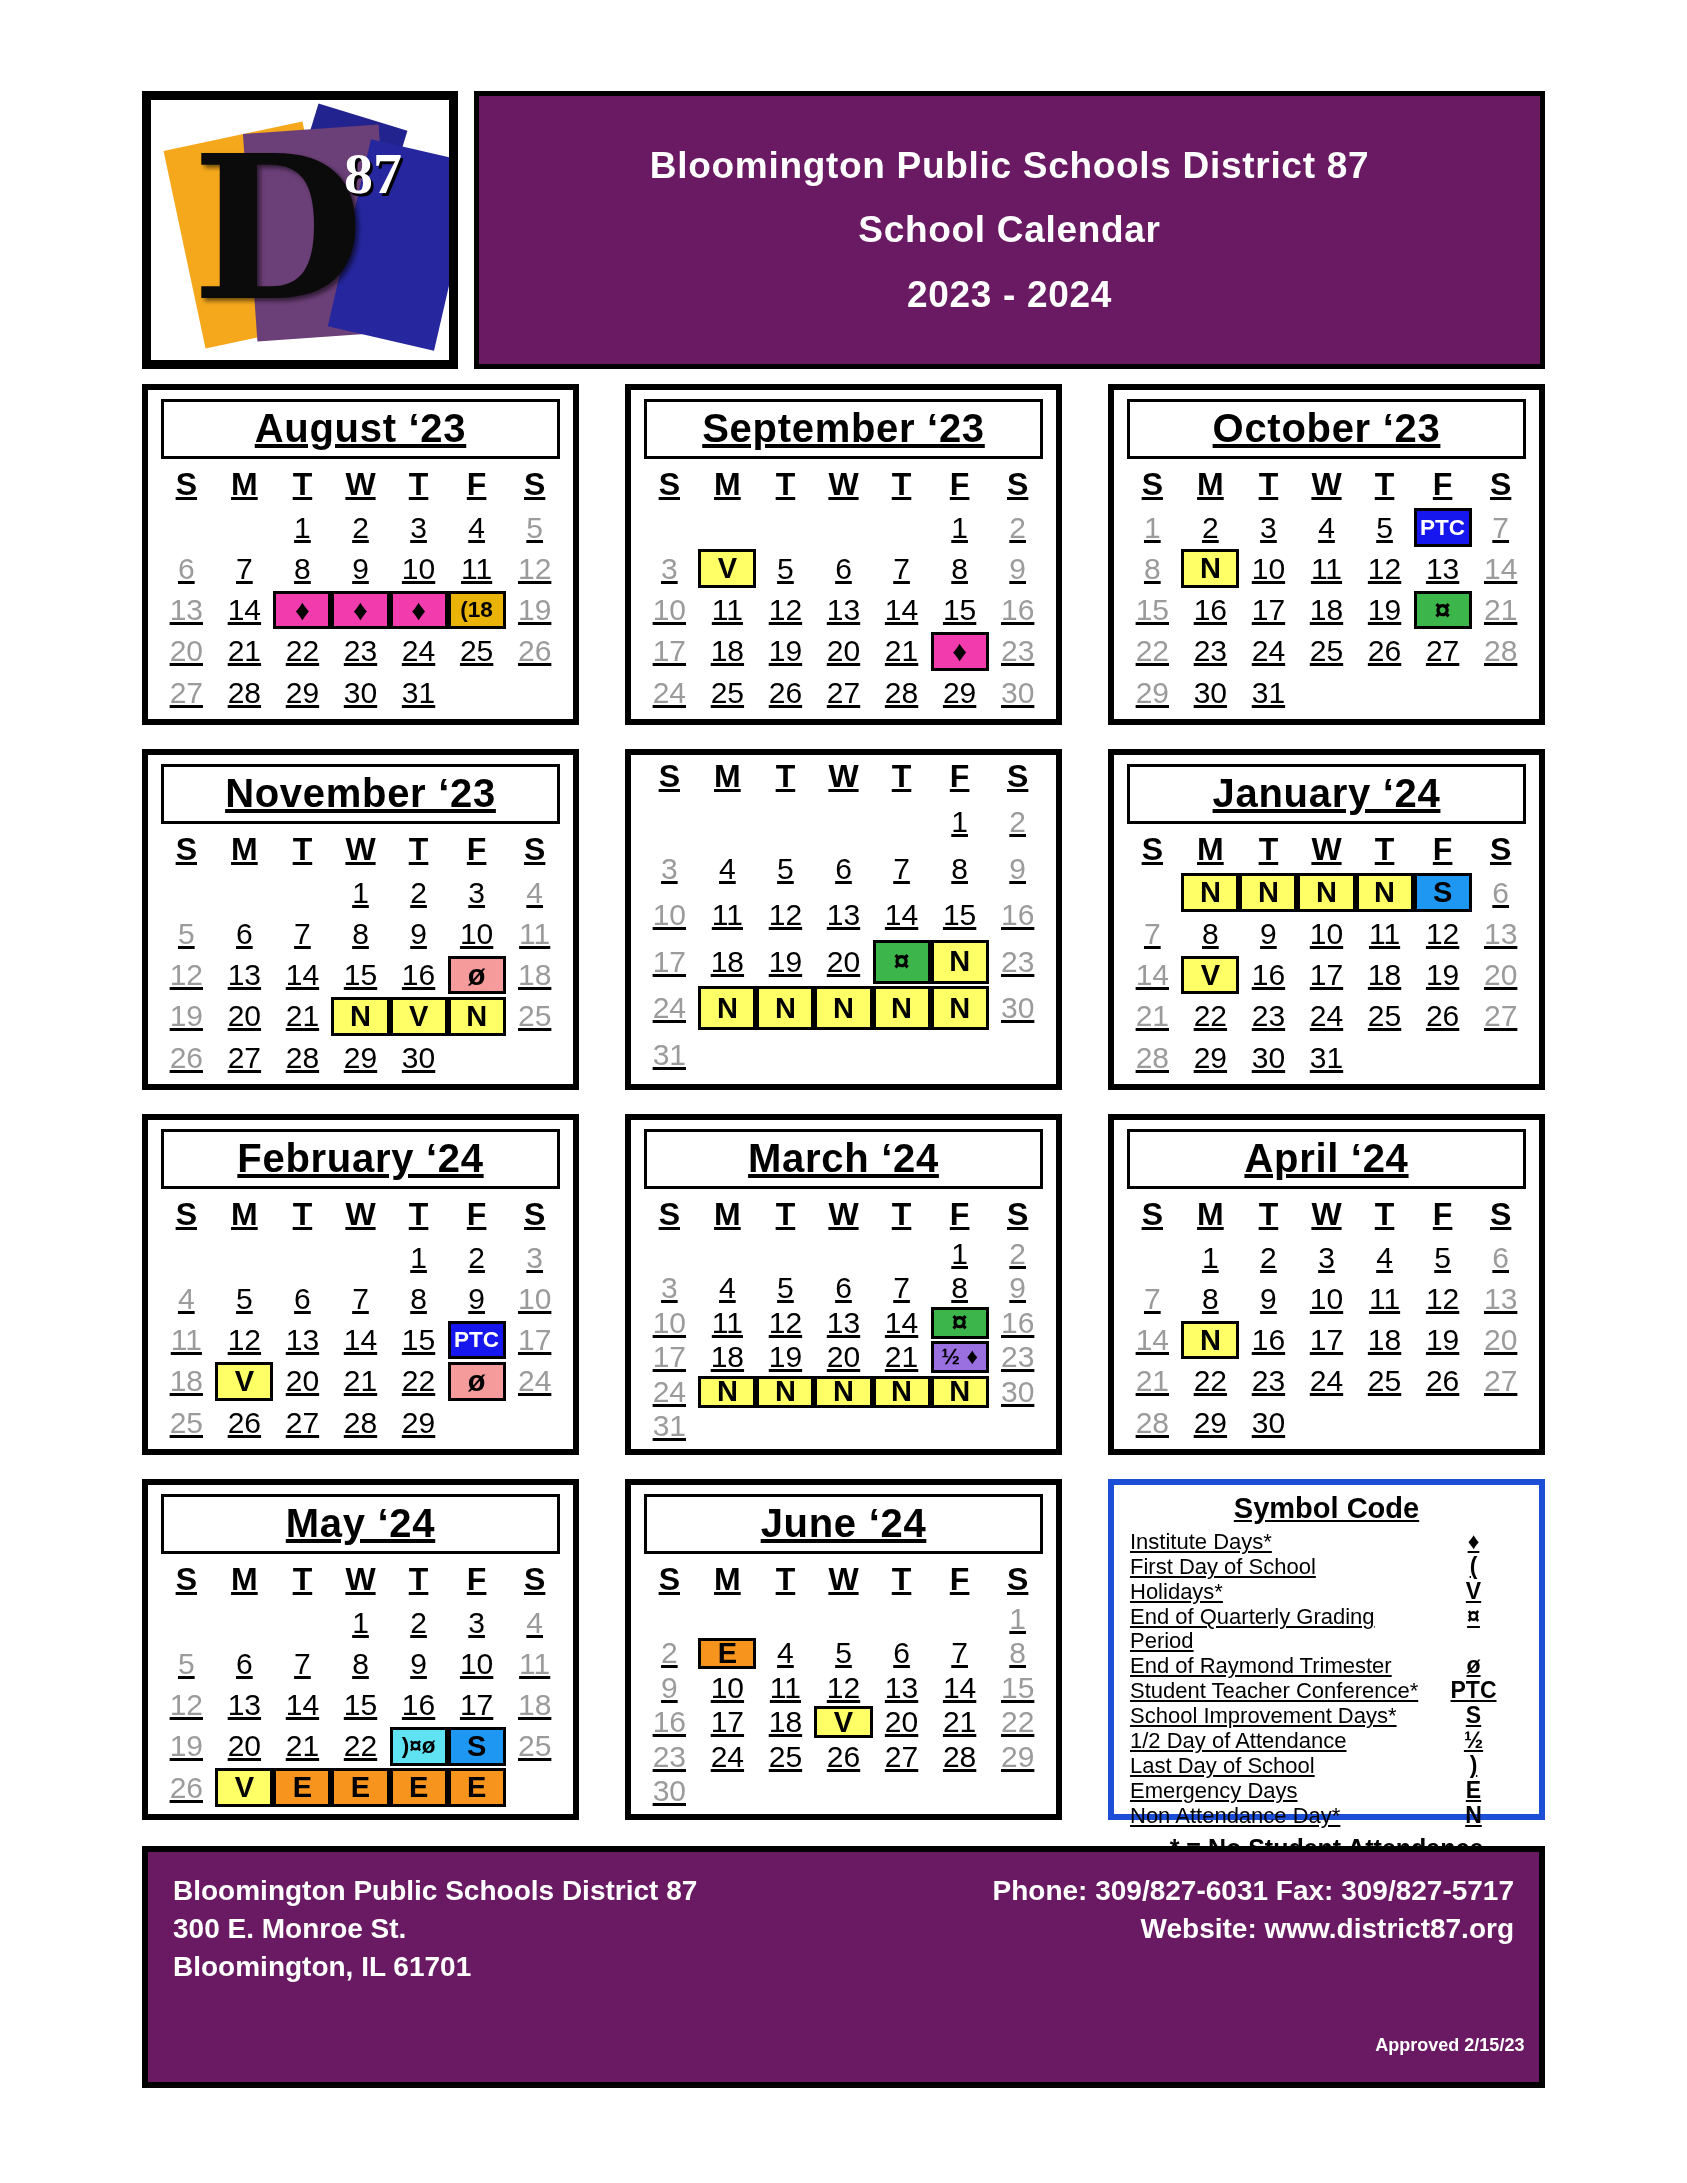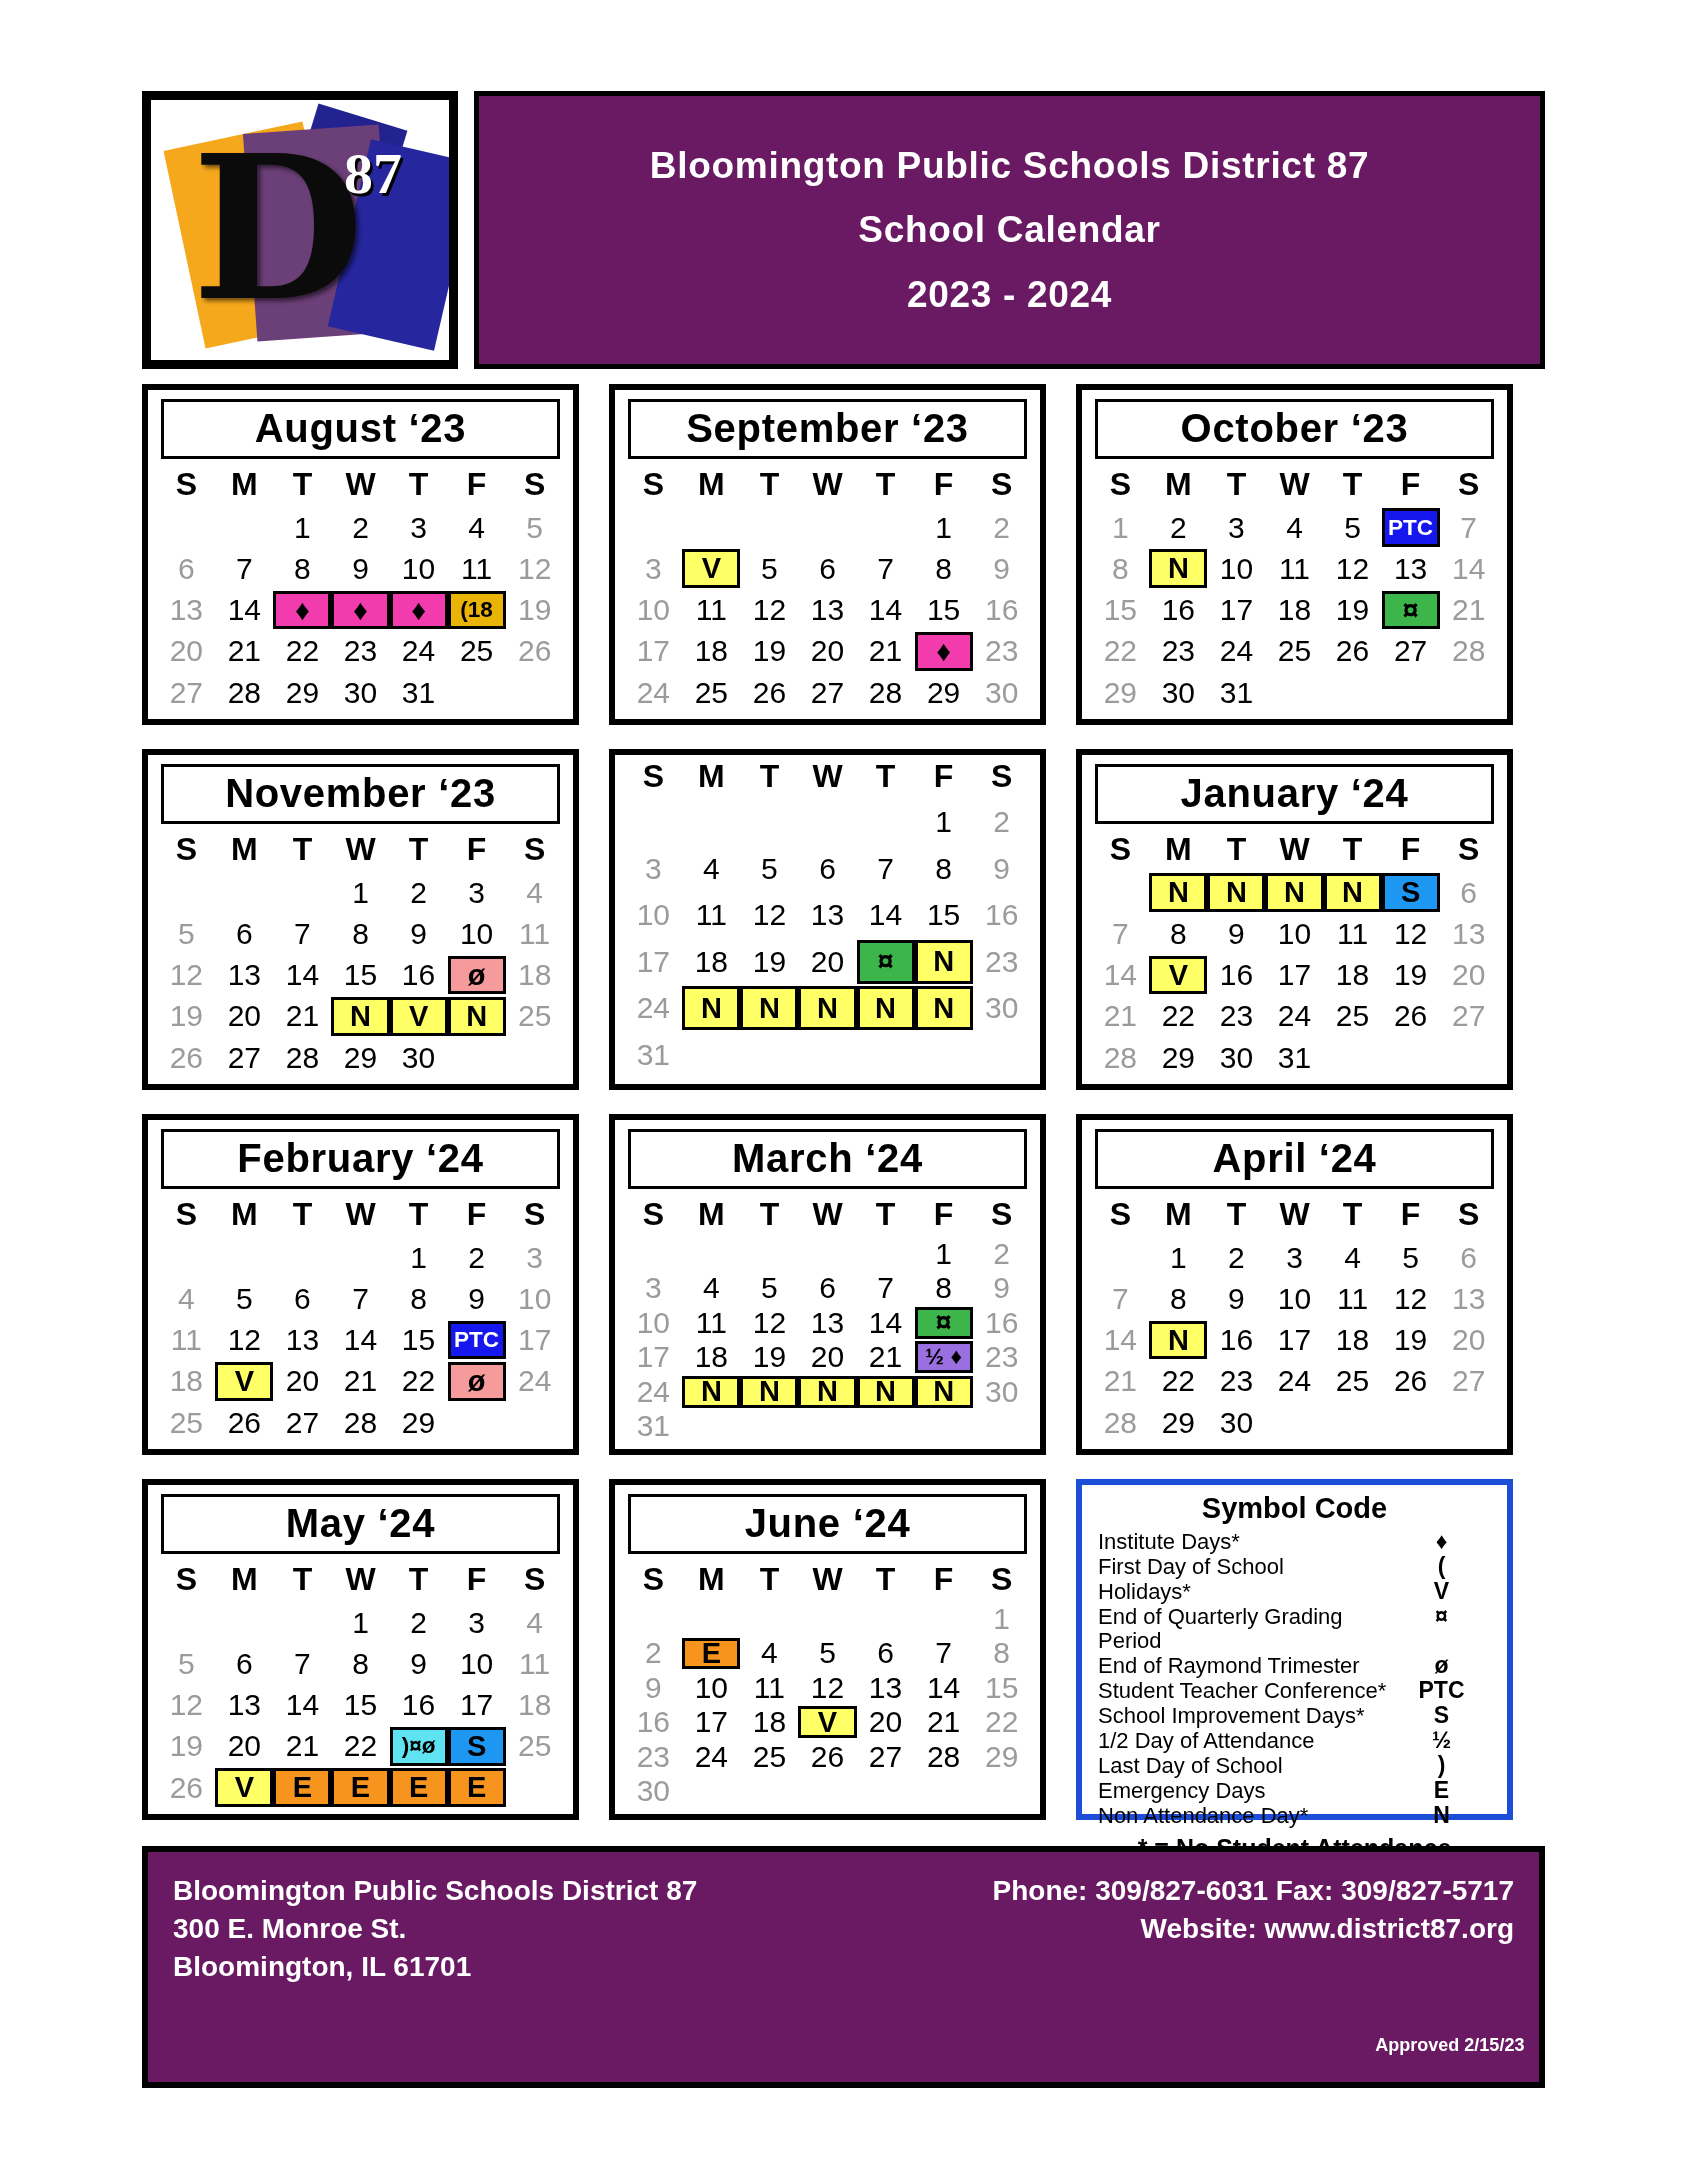--- a/index.html
+++ b/index.html
@@ -24,21 +24,21 @@
     text-shadow:3.3px 3.3px 4.6px rgba(0,0,0,0.55);}
   .logo-87{position:absolute;left:193px;top:45px;font-family:Liberation Serif, serif;
     font-weight:bold;font-size:58px;line-height:1;color:#fff;
     text-shadow:2.6px 2.6px 0 #000;}
   .title-box{flex:1;border:5.3px solid #000;box-sizing:border-box;color:#fff;
     display:flex;flex-direction:column;justify-content:center;align-items:center;
     gap:22.5px;font-weight:bold;font-size:37px;letter-spacing:0.7px;}
 
   
   .months{display:grid;grid-template-columns:repeat(3,437px);
-    grid-template-rows:repeat(4,341px);gap:24px 30px;}
+    grid-template-rows:repeat(4,341px);gap:24px 46px;text-decoration:underline;}
   .month{border:6px solid #000;background:#fff;box-sizing:border-box;
     display:flex;flex-direction:column;padding:0 9.3px 5.3px;}
   .mtitle{border:3.3px solid #000;margin:9.3px 4px 4px;height:54px;flex:none;
     display:flex;align-items:center;justify-content:center;
     font-weight:bold;font-size:40px;letter-spacing:0.7px;}
   .mhead{display:grid;grid-template-columns:repeat(7,1fr);height:44px;
     align-items:center;flex:none;}
   .mhead span{text-align:center;font-weight:bold;font-size:32px;}
   .mweeks{flex:1;display:grid;grid-template-columns:repeat(7,1fr);grid-auto-rows:1fr;}
   .cell{position:relative;display:flex;align-items:center;justify-content:center;}

